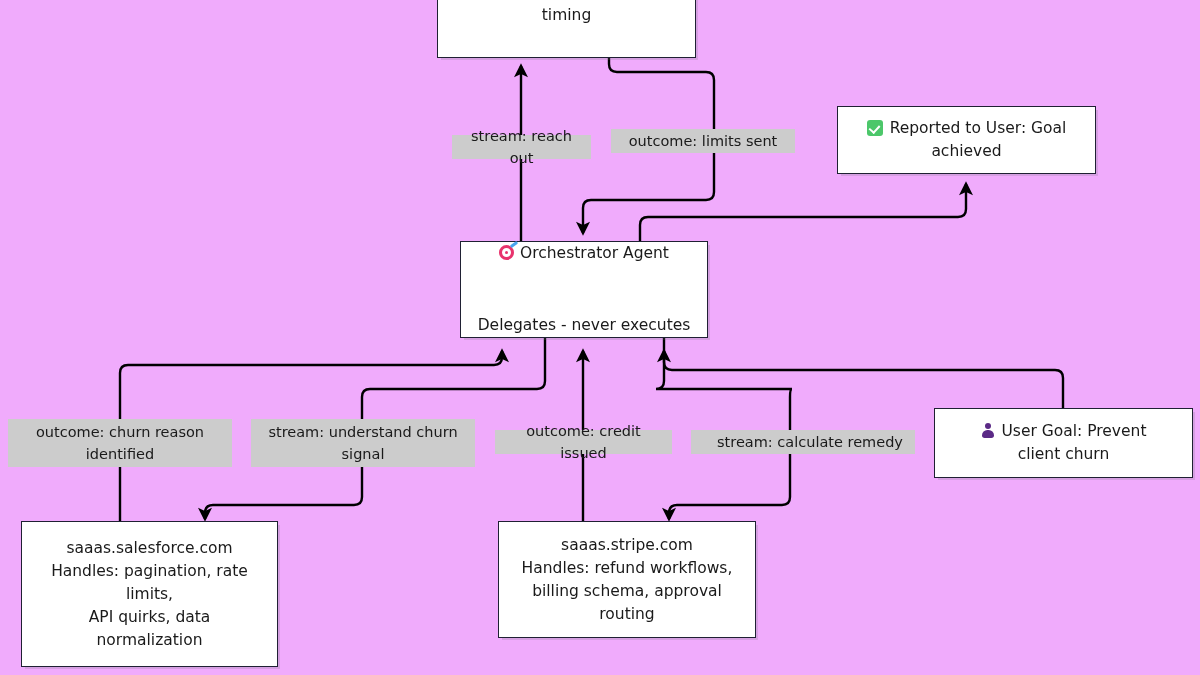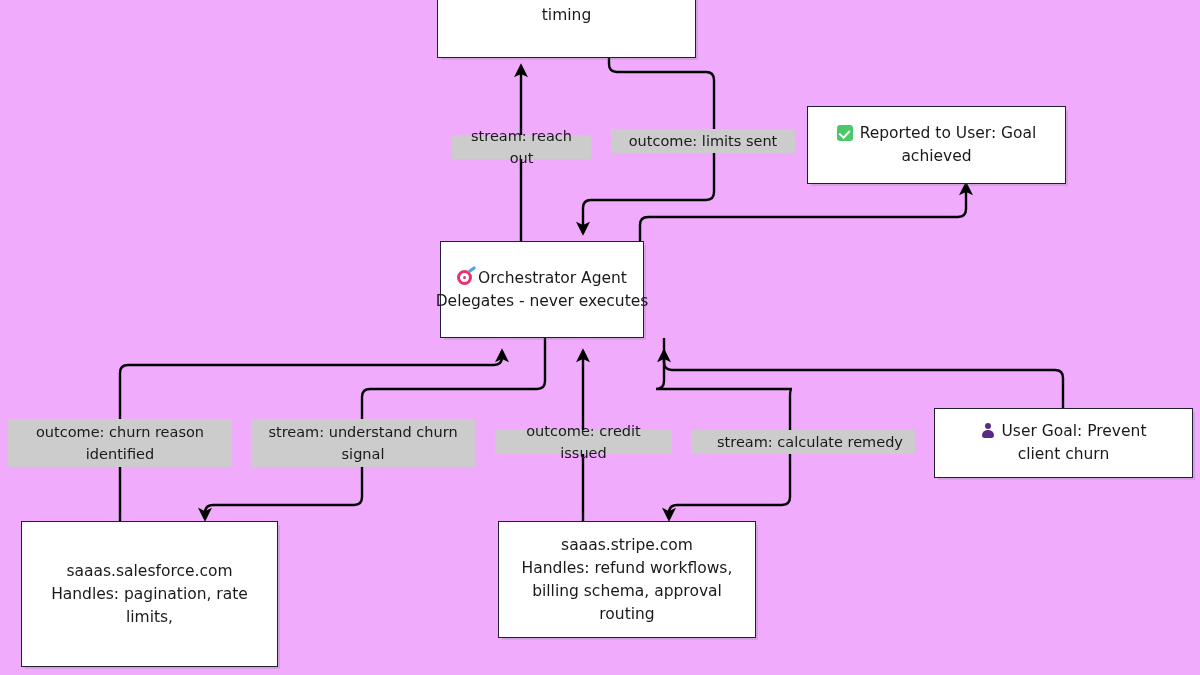--- a/index.html
+++ b/index.html
@@ -139,22 +139,22 @@
     line-height: 22px;
     text-align: center;
     display: flex;
     align-items: center;
     justify-content: center;
     padding: 1px 6px;
     white-space: pre-line;
   }
   
   #node-messaging { left: 437px; top: -50px; width: 259px; height: 108px; }
-  #node-orchestrator { left: 440px; top: 241px; width: 204px; height: 97px; }
-  #node-reported { left: 807px; top: 106px; width: 259px; height: 78px; }
+  #node-orchestrator { left: 460px; top: 241px; width: 248px; height: 97px; justify-content: space-between; }
+  #node-reported { left: 837px; top: 106px; width: 259px; height: 68px; }
   #node-usergoal { left: 934px; top: 408px; width: 259px; height: 70px; }
   #node-salesforce { left: 21px; top: 521px; width: 257px; height: 146px; }
   #node-stripe { left: 498px; top: 521px; width: 258px; height: 117px; }
   
   #lbl-reach-out { left: 452px; top: 129px; width: 139px; height: 24px; margin-top: 6px; }
   #lbl-message-sent { left: 611px; top: 129px; width: 184px; height: 24px; }
   #lbl-churn-reason { left: 8px; top: 419px; width: 224px; height: 48px; }
   #lbl-understand-churn { left: 251px; top: 419px; width: 224px; height: 48px; }
   #lbl-credit-issued { left: 495px; top: 430px; width: 177px; height: 24px; }
   #lbl-calculate-remedy { left: 691px; top: 430px; width: 224px; height: 24px; padding-left: 20px; }
@@ -215,20 +215,21 @@
   <div class="node" id="node-usergoal">
     <span class="line">
       <span class="emoji-person"></span><span>User Goal: Prevent</span>
     </span>
     <span class="line">client churn</span>
   </div>
 
   <div class="node" id="node-salesforce">
     <span class="line">saaas.salesforce.com</span>
     <span class="line wrap" style="max-width:205px">Handles: pagination, rate limits,</span>
+    <span class="line wrap" style="max-width:130px">API quirks, data normalization</span>
   </div>
 
   <div class="node" id="node-stripe">
     <span class="line">saaas.stripe.com</span>
     <span class="line wrap" style="max-width:222px">Handles: refund workflows, billing schema, approval routing</span>
   </div>
 
   <div class="edge-label" id="lbl-reach-out">stream: reach out</div>
 
   <div class="edge-label" id="lbl-message-sent">outcome: limits sent</div>

